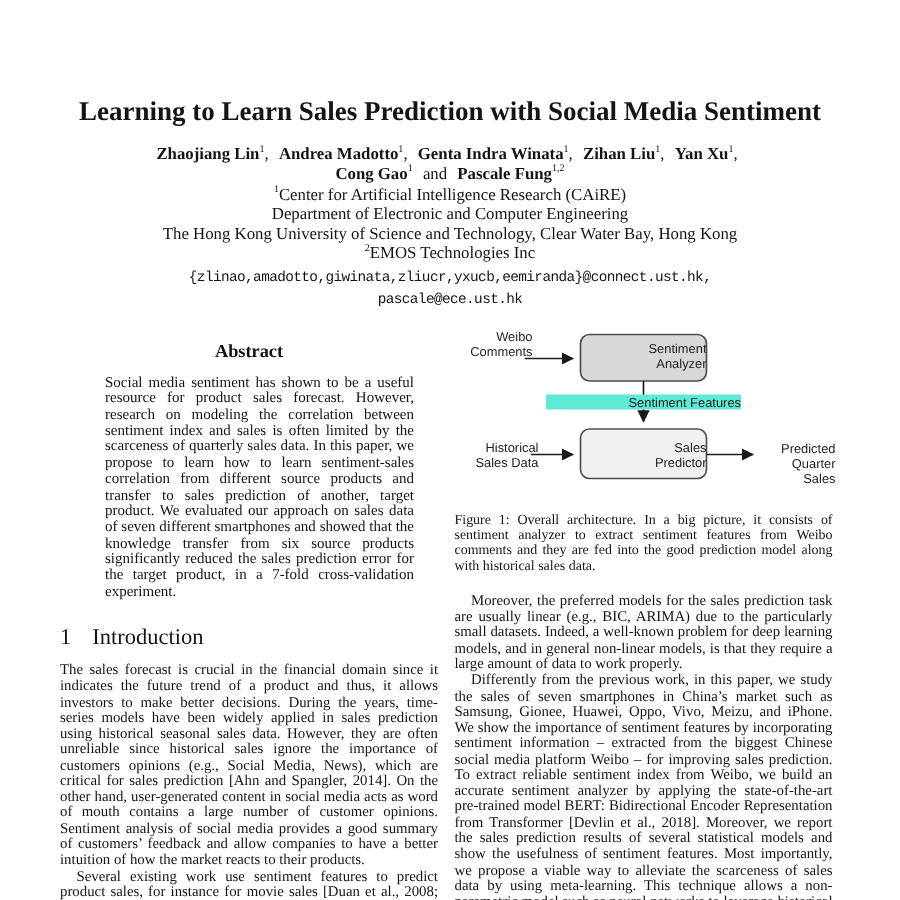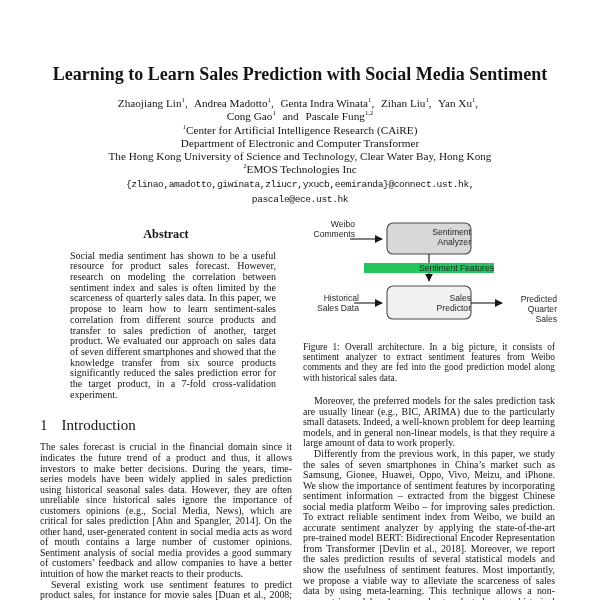--- a/index.html
+++ b/index.html
@@ -8,21 +8,21 @@
     background:#ffffff; color:#141414;
     font-family:"Liberation Serif", serif;
   }
   .page { padding:64px 40px 0 40px; }
 
   .title {
     font-size:18px; font-weight:bold; text-align:center;
     margin:0 0 11px 0; line-height:1.2;
   }
   .authors-line { text-align:center; font-size:11.2px; line-height:13.5px; }
-  .authors-line b { font-weight:normal;margin-top:15px; }
+  .authors-line b { font-weight:bold;margin-top:15px; }
   sup { font-size:0.6em; line-height:0; }
   .sep { margin-right:4px; }
   .and-word { margin:0 4px; }
 
   .affil-line { text-align:center; font-size:11.2px; line-height:13.2px; }
   .email-line {
     text-align:center; font-family:"Liberation Mono", monospace;
     font-size:9.6px; line-height:11.6px; letter-spacing:-0.4px; margin-top:3px;
   }
 
@@ -44,21 +44,21 @@
   
   .figure { position:relative; width:253px; height:110px; margin-top:-6px; }
   .figure svg { position:absolute; left:0; top:0; }
   .fig-label {
     position:absolute; font-family:"Liberation Sans", sans-serif;
     font-size:8.6px; line-height:10px; text-align:right;
     white-space:pre-line; color:#1f1f1f;
   }
   .lbl-input1 { left:0; top:9; width:52px; }
   .lbl-box1   { left:84px; top:8px; width:84px; }
-  .lbl-edge   { left:61px; top:44px; width:130px; background:#22c55e; }
+  .lbl-edge   { left:61px; top:44px; width:130px; background:#5eead4; }
   .lbl-input2 { left:0; top:74px; width:56px; }
   .lbl-box2   { left:84px; top:74px; width:84px; }
   .lbl-output { left:198px; top:63px; width:56px;margin-top:12px; }
 
   .fig-caption { font-size:9.3px; line-height:10.4px; text-align:justify; margin:13px 0 0 0; }
   .right-p1 { margin-top:13px; }
 </style>
 </head>
 <body>
 
@@ -73,21 +73,21 @@
     <span><b>Zihan Liu</b><sup>1</sup><span class="sep">,</span></span>
     <span><b>Yan Xu</b><sup>1</sup><span class="sep">,</span></span>
   </div>
   <div class="authors-line">
     <span><b>Cong Gao</b><sup>1</sup></span>
     <span class="and-word">and</span>
     <span><b>Pascale Fung</b><sup>1,2</sup></span>
   </div>
 
   <div class="affil-line"><sup>1</sup><span>Center for Artificial Intelligence Research (CAiRE)</span></div>
-  <div class="affil-line"><sup></sup><span>Department of Electronic and Computer Transformer</span></div>
+  <div class="affil-line"><sup></sup><span>Department of Electronic and Computer Engineering</span></div>
   <div class="affil-line"><sup></sup><span>The Hong Kong University of Science and Technology, Clear Water Bay, Hong Kong</span></div>
   <div class="affil-line"><sup>2</sup><span>EMOS Technologies Inc</span></div>
 
   <div class="email-line">{zlinao,amadotto,giwinata,zliucr,yxucb,eemiranda}@connect.ust.hk,</div>
   <div class="email-line">pascale@ece.ust.hk</div>
 
   <div class="columns">
 
     <div class="col">
       <div class="abstract-heading">Abstract</div>

